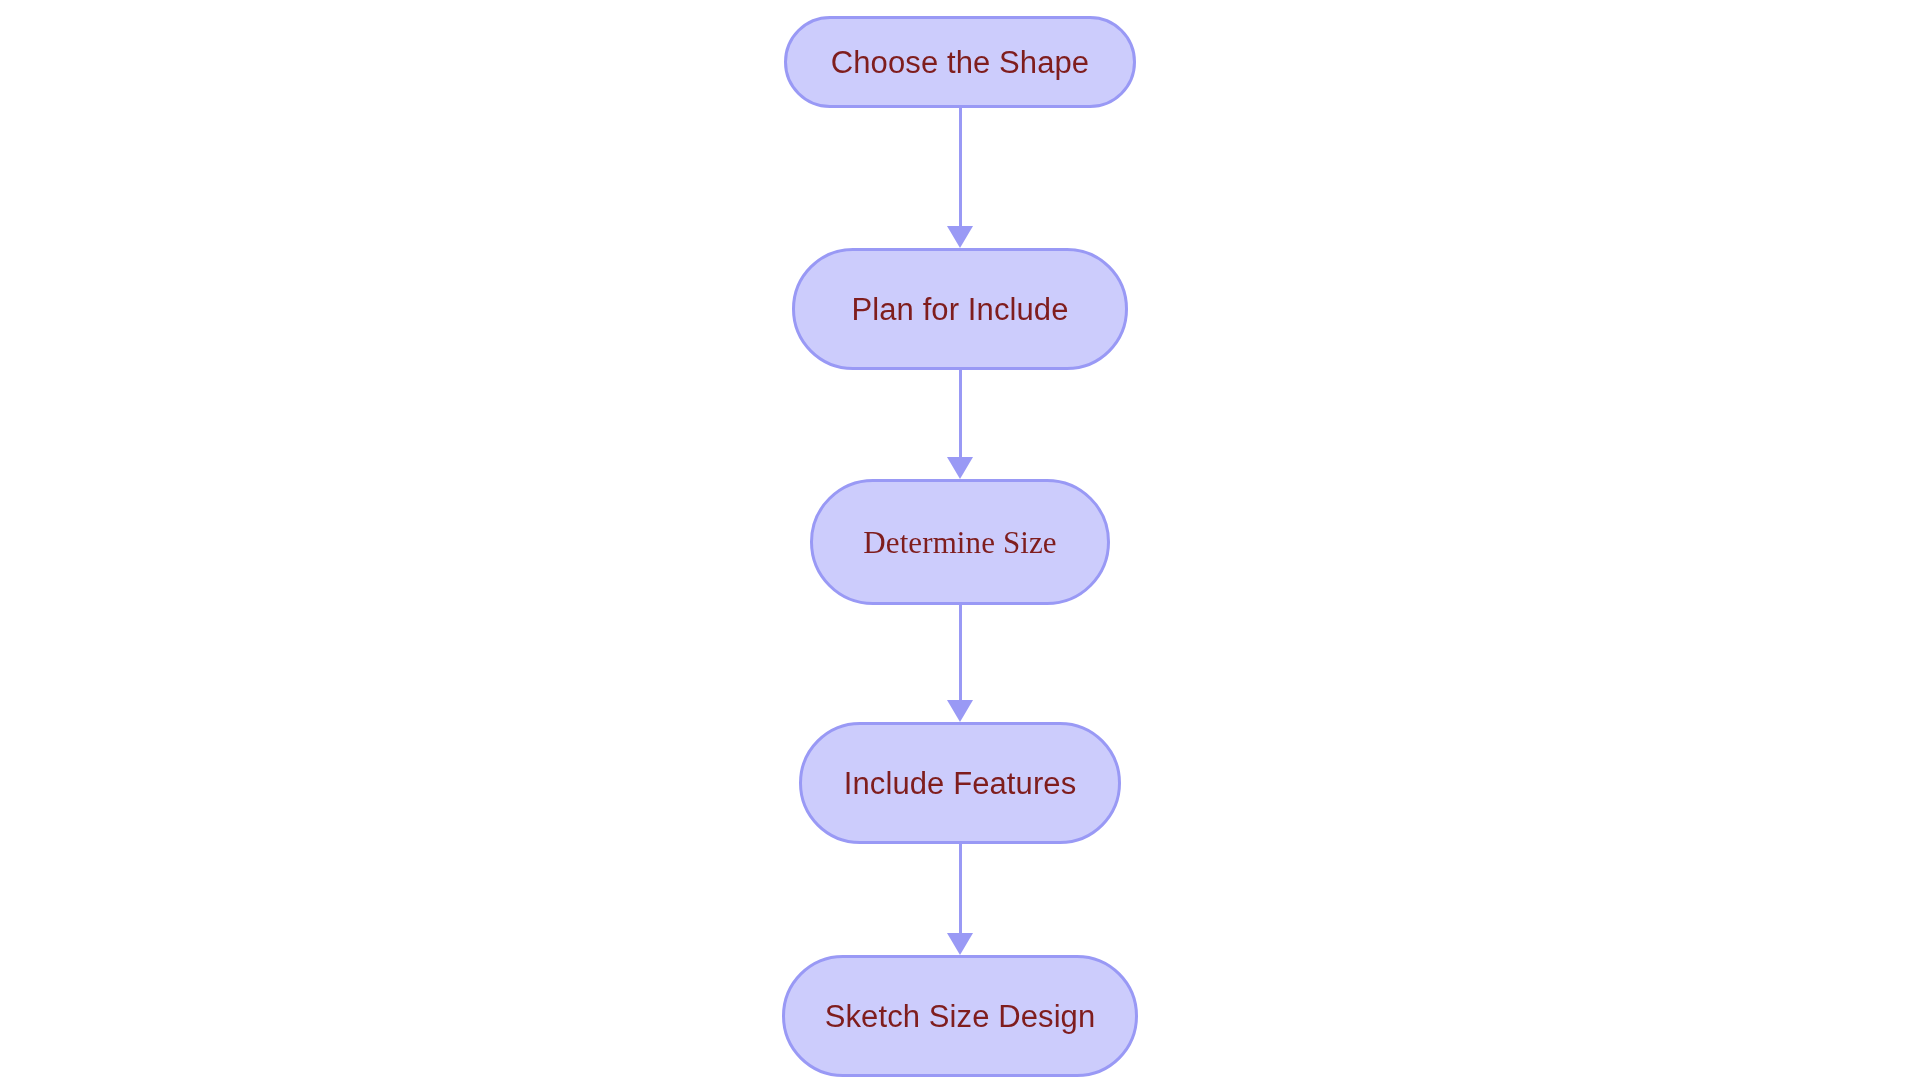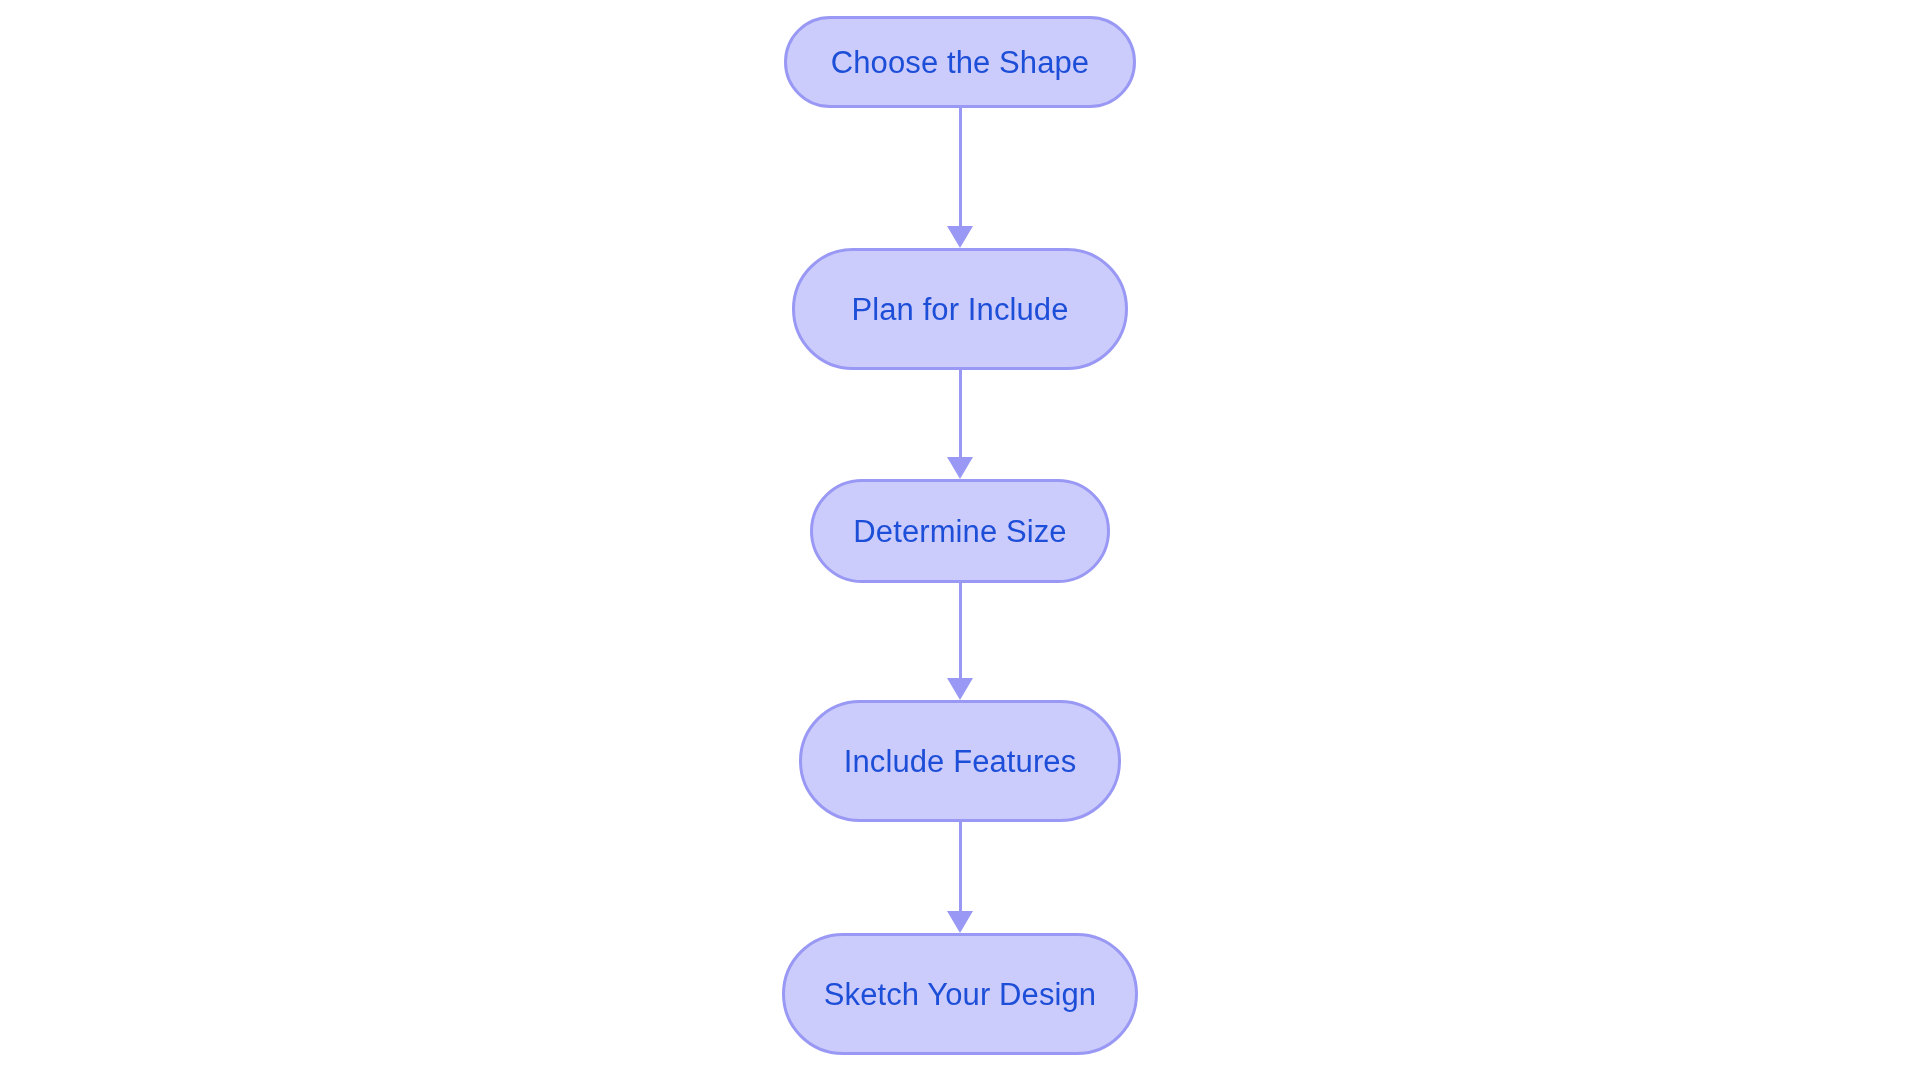--- a/index.html
+++ b/index.html
@@ -36,39 +36,39 @@
 
   
   .flow-node {
     box-sizing: border-box;
     display: flex;
     align-items: center;
     justify-content: center;
     background: #ccccfc;
     border: 3px solid #9999f5;
     border-radius: 9999px;
-    color: #1d4ed8;
+    color: #7f1d1d;
     font-family: "Liberation Sans", sans-serif;
     font-size: 31px;
     font-weight: 400;
     letter-spacing: 0.1px;
     line-height: 1;
     white-space: nowrap;
     padding: 0 46px;
   }
 
   .flow-node .node-label {
     display: block;
     pointer-events: none;
   }
 
   
   .node-1 { width: 352px; height: 92px;  margin-top: 16px; }
   .node-2 { width: 336px; height: 122px; }
-  .node-3 { width: 300px; height: 104px; }
+  .node-3 { width: 300px; height: 126px; font-family: Liberation Serif, serif; }
   .node-4 { width: 322px; height: 122px; }
   .node-5 { width: 356px; height: 122px; }
 
   
   .flow-connector {
     position: relative;
     width: 26px;
     display: flex;
     flex-direction: column;
     align-items: center;
@@ -130,17 +130,17 @@
     <div class="flow-node node-4">
       <span class="node-label">Include Features</span>
     </div>
 
     <div class="flow-connector conn-4">
       <div class="conn-line"></div>
       <div class="conn-arrowhead"></div>
     </div>
 
     <div class="flow-node node-5">
-      <span class="node-label">Sketch Your Design</span>
+      <span class="node-label">Sketch Size Design</span>
     </div>
 
   </div>
 </div>
 
 </body></html>

